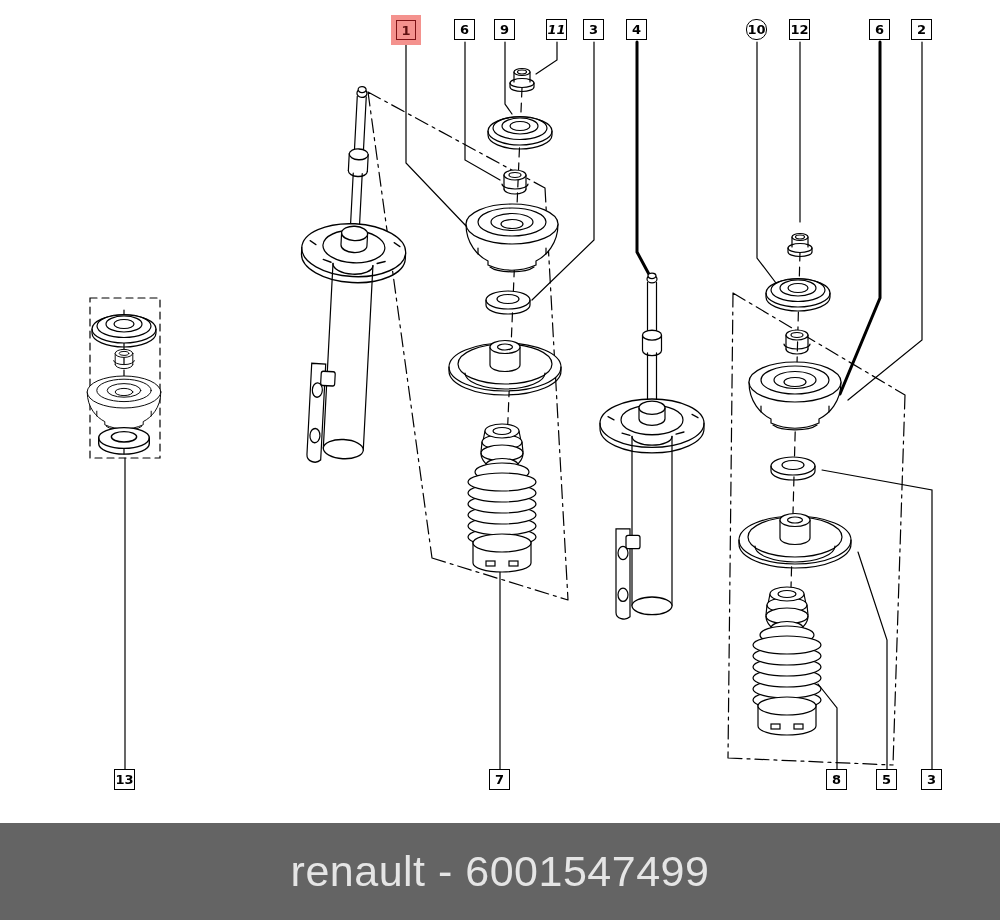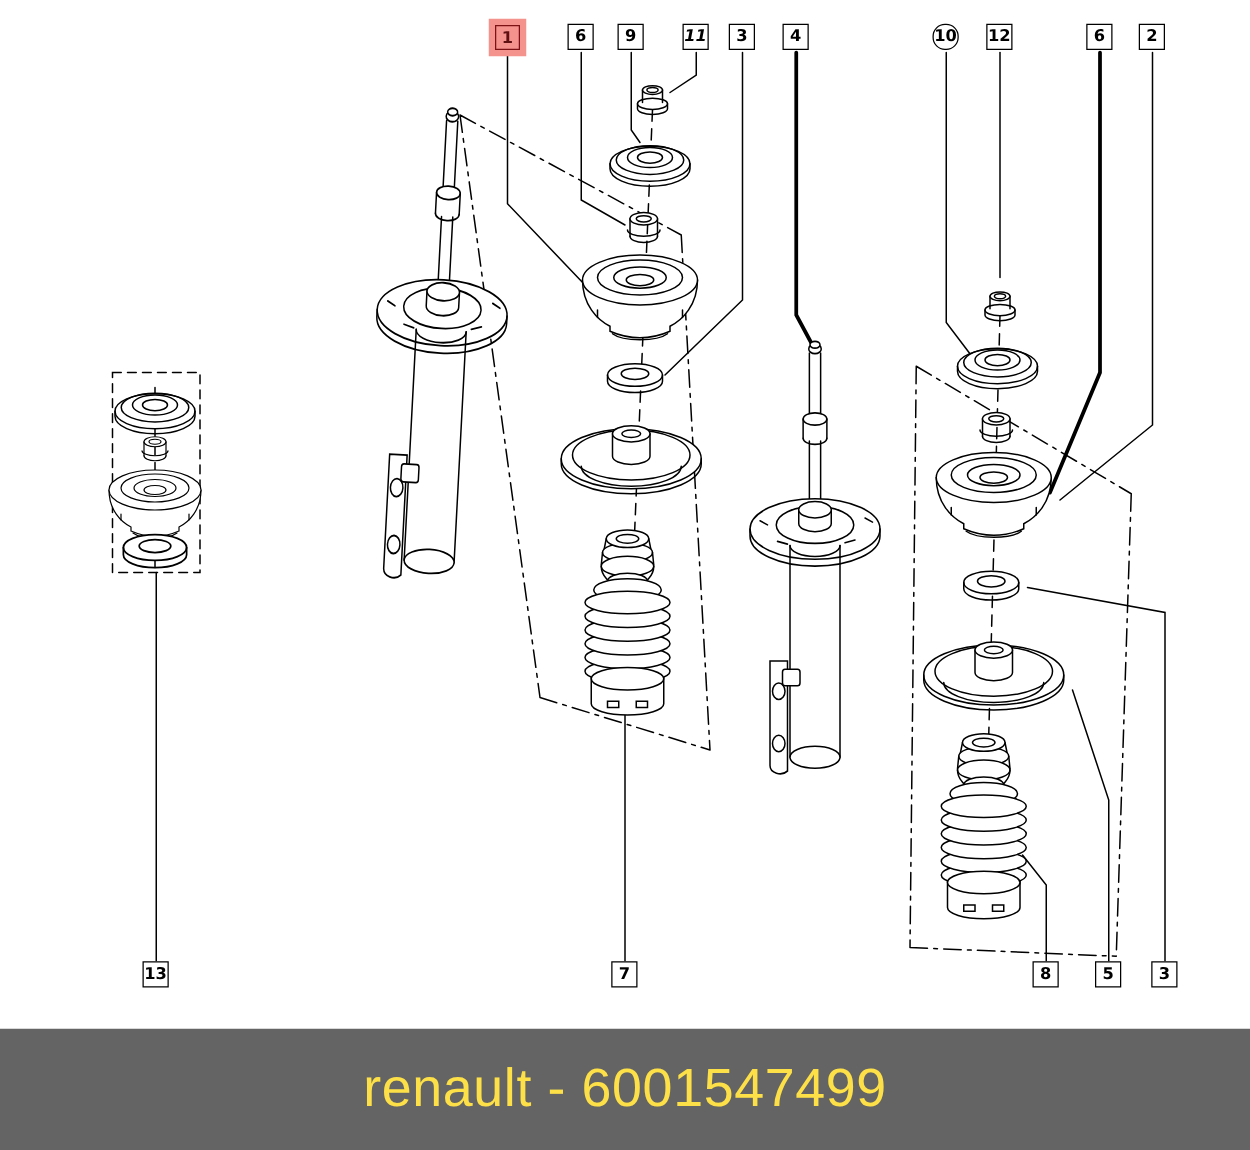--- a/index.html
+++ b/index.html
@@ -13,21 +13,21 @@
            font-family:"DejaVu Sans",sans-serif;}
   .hl-outer{position:absolute;width:30px;height:30px;background:#f4928e;
             display:flex;align-items:center;justify-content:center;}
   .hl-inner{width:18px;height:18px;border:1.6px solid #7d1215;background:#f4928e;
             display:flex;align-items:center;justify-content:center;
             font-size:13px;font-weight:bold;color:#5f1010;line-height:1;
             font-family:"DejaVu Sans",sans-serif;}
   
   .footer{position:absolute;left:0;top:823px;width:1000px;height:97px;background:#646464;
           display:flex;align-items:center;justify-content:center;gap:55px;
-          color:#fde047;font-size:43px;font-weight:400;letter-spacing:0.5px;}
+          color:#e5e5e5;font-size:43px;font-weight:400;letter-spacing:0.5px;}
   .footer span{white-space:nowrap;}
 </style>
 </head>
 <body>
 
 <div class="stage">
 
   <svg class="drawing" width="1000" height="920" viewBox="0 0 1000 920" fill="none" stroke="#000" stroke-width="1.2" stroke-linecap="round">
 
     <defs>

